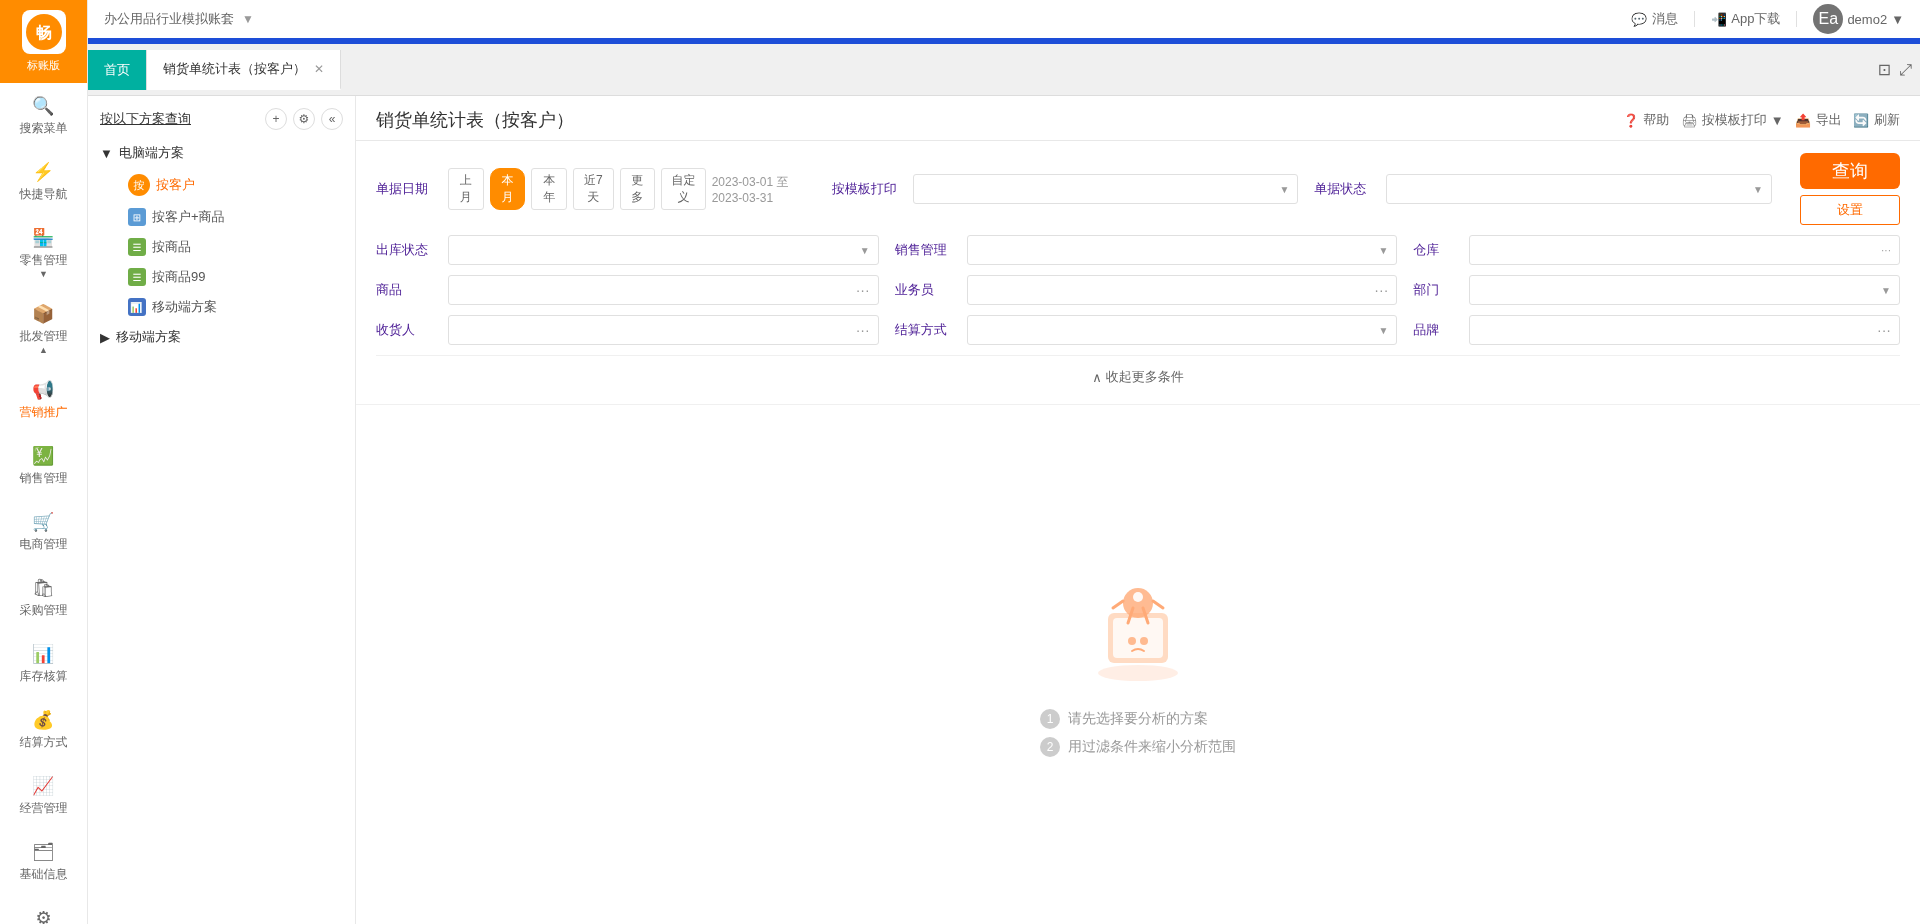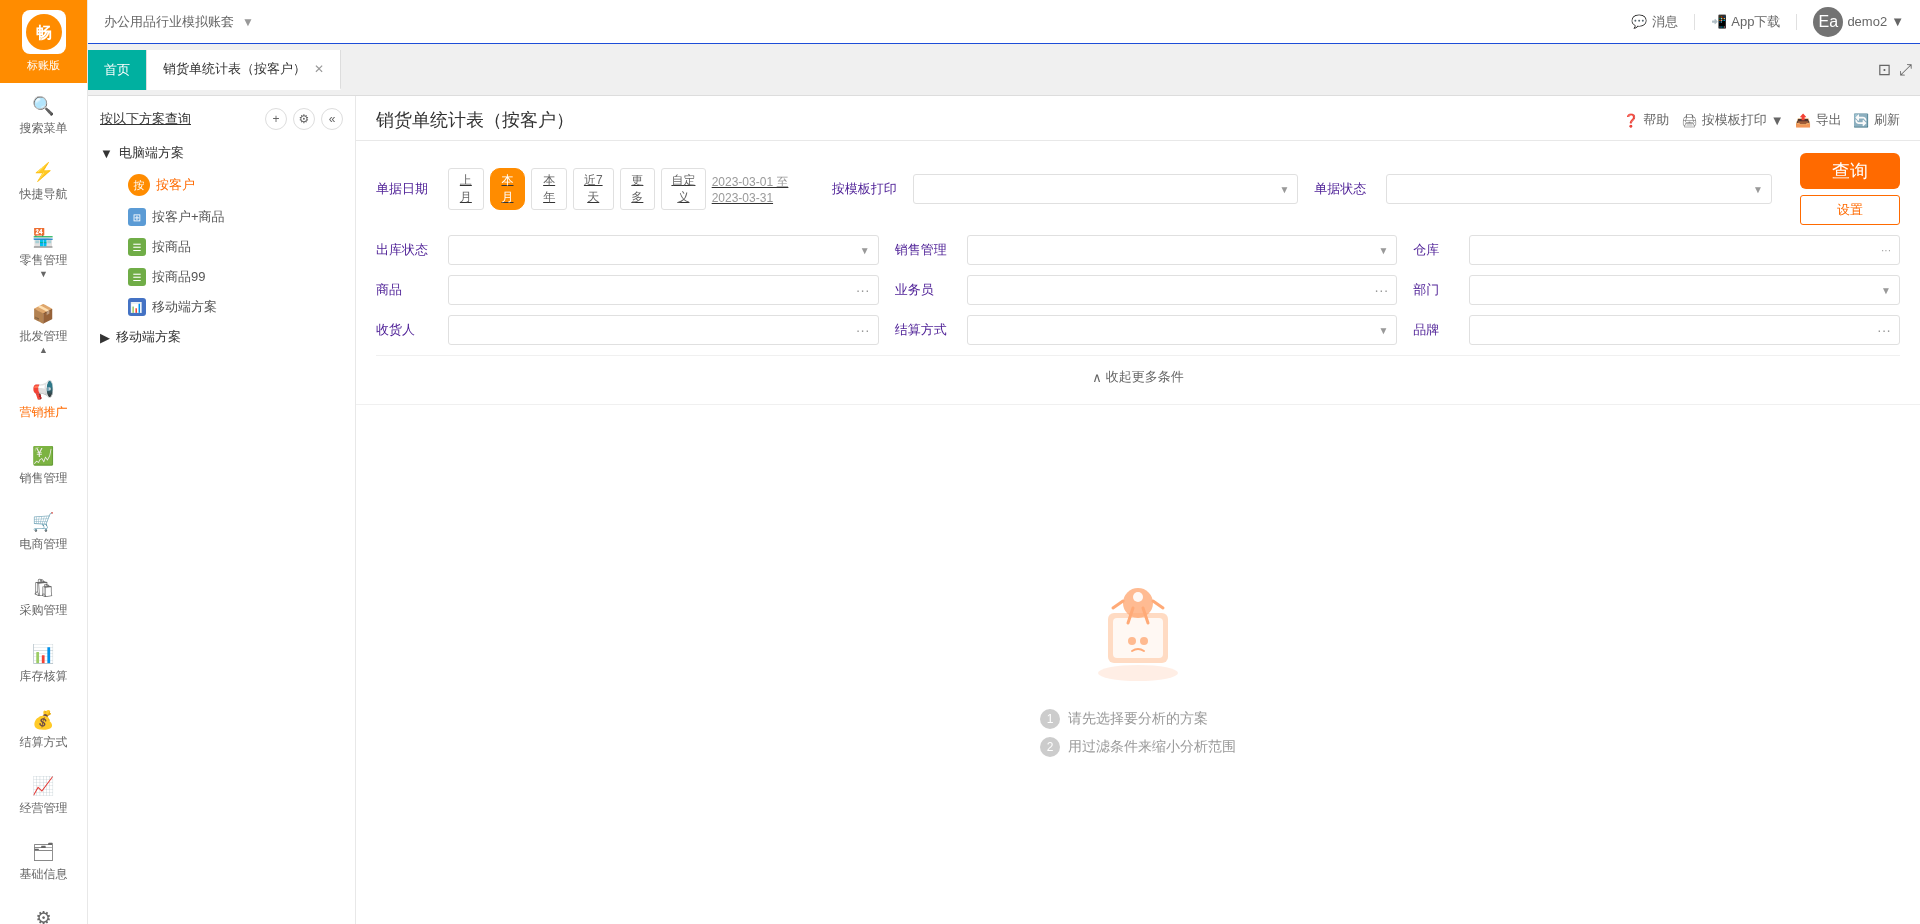--- a/index.html
+++ b/index.html
@@ -14,21 +14,21 @@
 
     .sidebar-menu { width: 100%; flex: 1; overflow-y: auto; }
     .sidebar-item { width: 100%; padding: 12px 5px; display: flex; flex-direction: column; align-items: center; cursor: pointer; font-size: 12px; color: #666; border-bottom: none; }
     .sidebar-item.active { color: #ff6a00; }
     .sidebar-item-icon { font-size: 18px; margin-bottom: 3px; }
 
     
     .main-area { flex: 1; display: flex; flex-direction: column; height: 924px; overflow: hidden; }
 
     
-    .top-header { height: 44px; background: #fff; border-bottom: 1px solid #1d4ed8; display: flex; align-items: center; justify-content: space-between; padding: 0 16px; }
+    .top-header { height: 44px; background: #fff; border-bottom: 6px solid #1d4ed8; display: flex; align-items: center; justify-content: space-between; padding: 0 16px; }
     .header-left { display: flex; align-items: center; gap: 8px; }
     .header-title { font-size: 13px; color: #666; }
     .header-dropdown { font-size: 12px; color: #999; cursor: pointer; }
     .header-right { display: flex; align-items: center; gap: 16px; }
     .header-btn { display: flex; align-items: center; gap: 4px; font-size: 13px; color: #666; cursor: pointer; }
     .user-avatar { width: 30px; height: 30px; border-radius: 50%; background: #737373; display: flex; align-items: center; justify-content: center; color: #fff; font-size: 16px; }
 
     
     .tab-bar { height: 52px; background: #f0f0f0; display: flex; align-items: center; padding: 0 0; border-bottom: 1px solid #ddd; }
     .tab { height: 40px; padding: 0 16px; display: flex; align-items: center; gap: 8px; cursor: pointer; font-size: 13px; color: #666; border-right: 1px solid #ddd; background: #f0f0f0; }
@@ -60,21 +60,21 @@
     
     .page-header { padding: 12px 20px 8px; background: #fff; border-bottom: 1px solid #e8e8e8; display: flex; align-items: center; justify-content: space-between; }
     .page-title { font-size: 18px; font-weight: 500; color: #333; }
     .page-actions { display: flex; align-items: center; gap: 12px; }
     .page-action-btn { display: flex; align-items: center; gap: 4px; font-size: 13px; color: #666; cursor: pointer; }
 
     
     .filter-area { background: #fff; padding: 12px 20px; border-bottom: 1px solid #f0f0f0; }
     .filter-row { display: flex; align-items: center; gap: 16px; margin-bottom: 10px; }
     .filter-label { font-size: 13px; color: #4c1d95; white-space: nowrap; min-width: 56px; }
-    .filter-date-group { display: flex; align-items: center; gap: 6px; flex: 1; text-decoration: underline; }
+    .filter-date-group { display: flex; align-items: center; gap: 6px; flex: 1; }
     .date-btn { padding: 3px 8px; font-size: 12px; cursor: pointer; color: #666; border: 1px solid #e0e0e0; border-radius: 3px; background: #fff; }
     .date-btn.active { background: #ff8c00; color: #fff; border-color: #ff8c00; border-radius: 10px; }
     .date-range { font-size: 12px; color: #999; }
     .filter-select { flex: 1; height: 30px; border: 1px solid #e0e0e0; border-radius: 3px; padding: 0 8px; font-size: 13px; color: #333; display: flex; align-items: center; justify-content: space-between; cursor: pointer; background: #fff; position: relative; min-width: 100px; }
     .filter-select-text { color: #333; flex: 1; }
     .filter-select-arrow { color: #999; font-size: 10px; }
     .filter-dots { color: #999; font-size: 14px; cursor: pointer; }
     .collapse-btn { display: flex; align-items: center; justify-content: center; padding: 6px 20px; cursor: pointer; color: #666; font-size: 13px; gap: 4px; }
 
     

